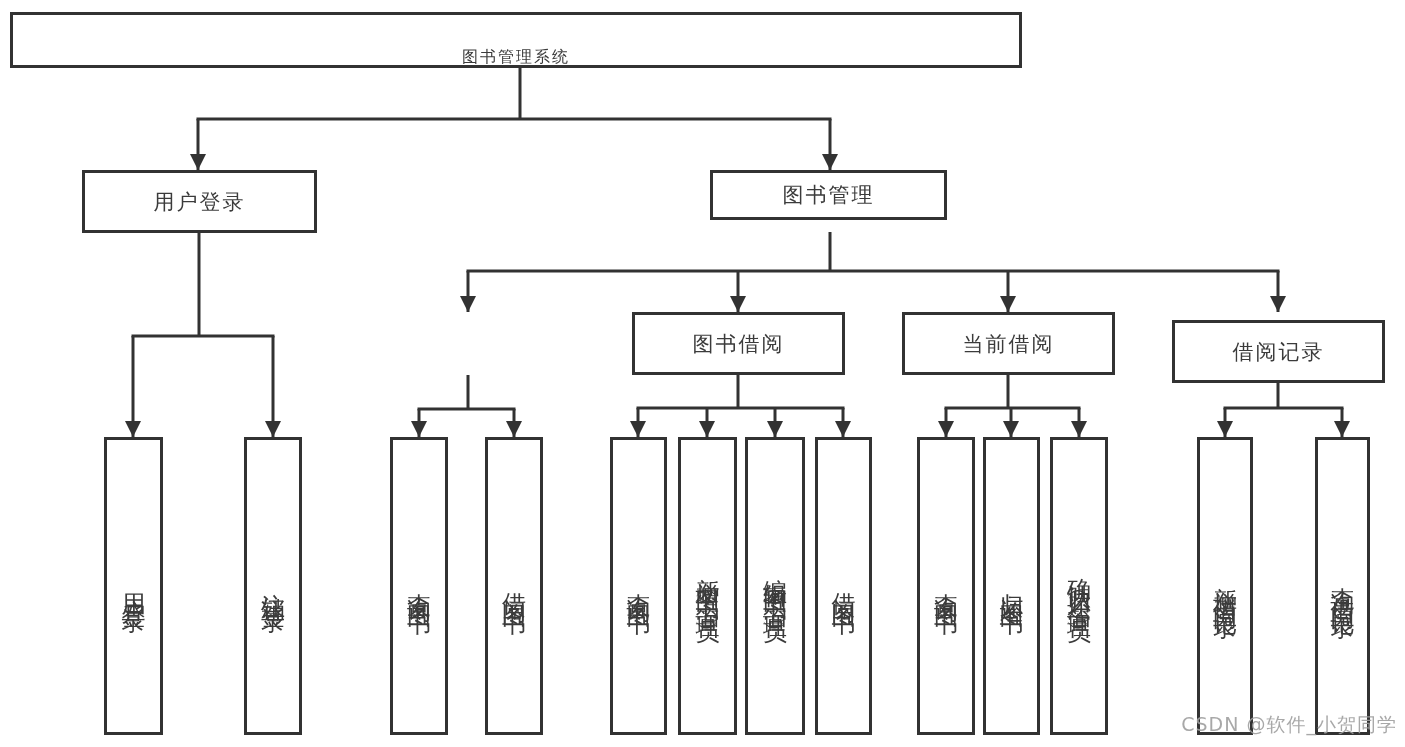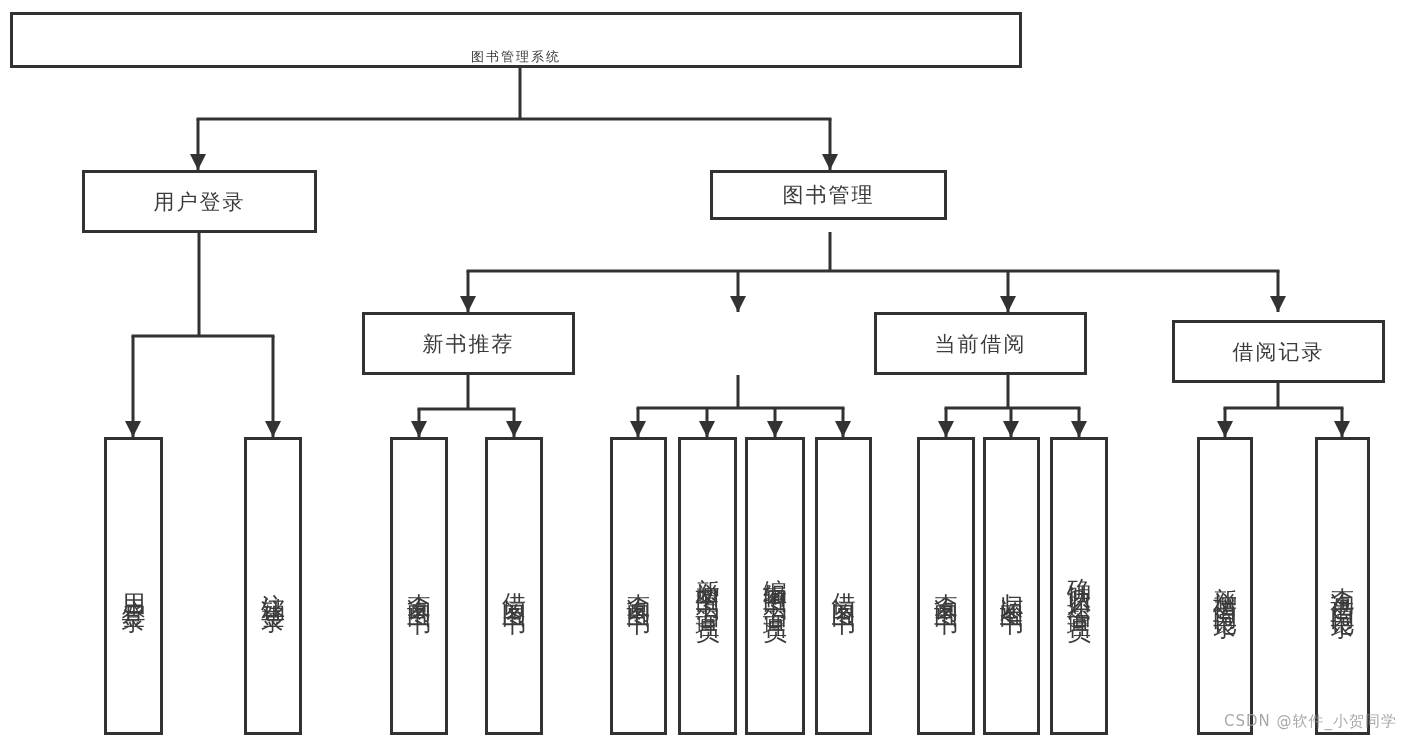--- a/index.html
+++ b/index.html
@@ -28,34 +28,34 @@
     align-items: center;
     justify-content: center;
     text-align: center;
   }
   .h-label {
     font-size: 21px;
     letter-spacing: 2px;
     color: #3b3b3b;
     white-space: nowrap;
   }
-  .root-label { font-size: 13px; margin-top: 34px; }
+  .root-label { font-size: 16px; margin-top: 34px; }
   .v-label {
     writing-mode: vertical-rl;
     text-orientation: mixed;
     font-size: 24px;
     letter-spacing: 6px;
     line-height: 1;
     color: #3b3b3b;
   }
   .watermark {
     position: absolute;
     right: 8px;
     top: 712px;
-    font-size: 15px;
+    font-size: 19px;
     letter-spacing: 1px;
     color: rgba(158, 158, 158, 0.9);
     white-space: nowrap;
     z-index: 5;
   }
 </style>
 </head>
 <body>
 
 <div class="canvas">
@@ -108,24 +108,24 @@
     <span class="h-label root-label">图书管理系统</span>
   </div>
 
   <div class="box" style="left:82px; top:170px; width:235px; height:63px;">
     <span class="h-label">用户登录</span>
   </div>
   <div class="box" style="left:710px; top:170px; width:237px; height:50px;">
     <span class="h-label">图书管理</span>
   </div>
 
-  <div class="box" style="left:362px; top:312px; width:213px; height:63px;">
-    <span class="h-label">新书推荐</span>
+  <div class="box" style="left:632px; top:312px; width:213px; height:63px;">
+    <span class="h-label">图书借阅</span>
   </div>
-  <div class="box" style="left:874px; top:312px; width:213px; height:63px;">
+  <div class="box" style="left:902px; top:312px; width:213px; height:63px;">
     <span class="h-label">当前借阅</span>
   </div>
   <div class="box" style="left:1172px; top:320px; width:213px; height:63px;">
     <span class="h-label">借阅记录</span>
   </div>
 
   <div class="box" style="left:104px; top:437px; width:59px; height:298px;">
     <span class="v-label">用户登录</span>
   </div>
   <div class="box" style="left:244px; top:437px; width:58px; height:298px;">

